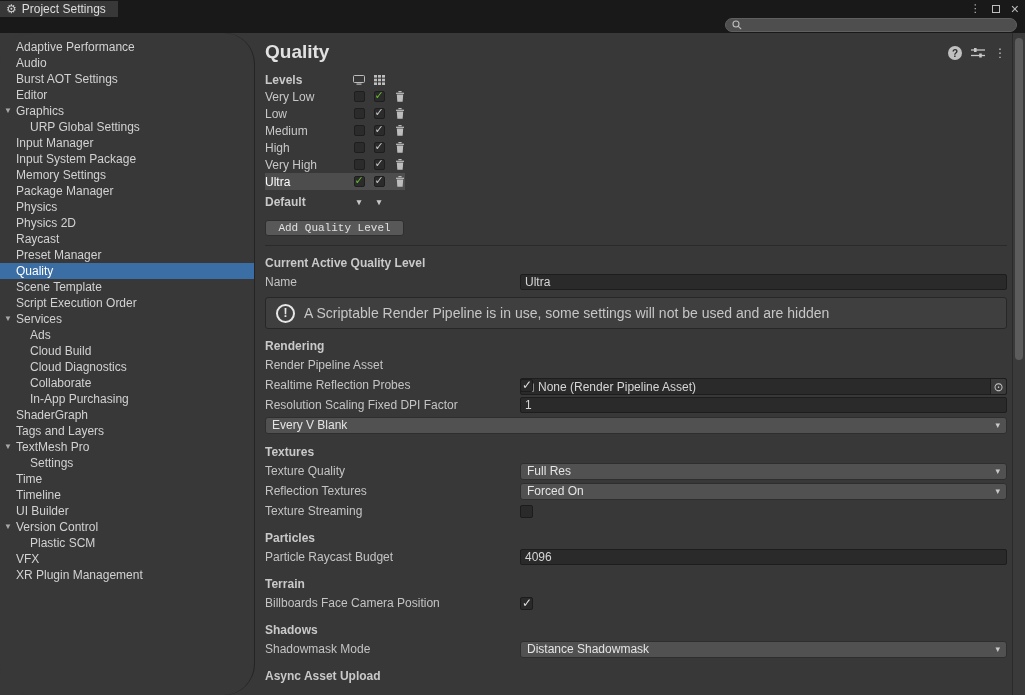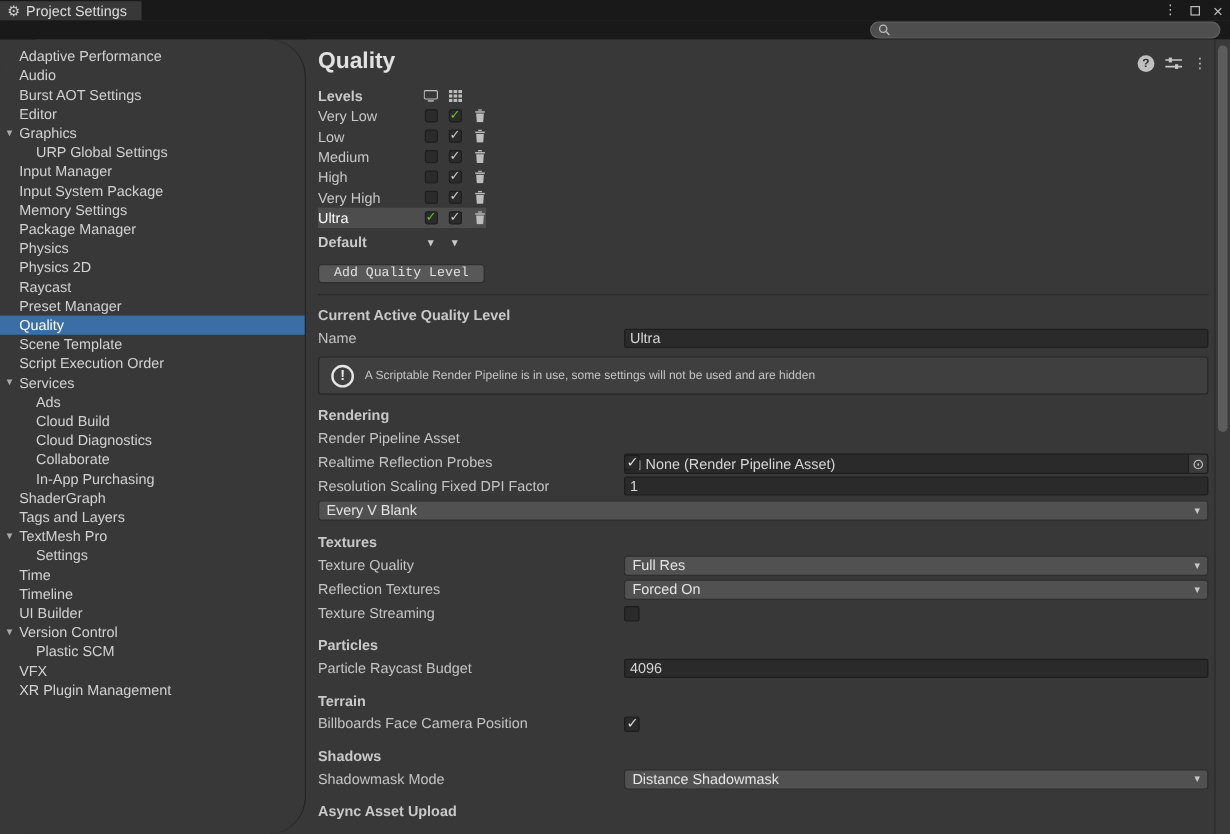--- a/index.html
+++ b/index.html
@@ -74,21 +74,21 @@
               display:flex; align-items:center; gap:4px; padding-left:4px; color:#d6d6d6; min-width:0;margin-top:43px; }
   .obj-picker { margin-left:auto; width:16px; height:15px; flex:none; display:flex; align-items:center; justify-content:center;
                 background:#3b3b3b; border-left:1px solid #1d1d1d; border-radius:0 2px 2px 0; font-size:12px; color:#c8c8c8; }
   .checkbox { width:13px; height:13px; background:#2a2a2a; border:1px solid #1c1c1c; border-radius:2px; position:relative; }
   .checkbox.checked::after { content:"✓"; position:absolute; left:1px; top:-2px; font-size:12px; color:#dcdcdc; }
   
   .helpbox { margin:5px 5px 8px 10px; min-height:32px; background:#3f3f3f; border:1px solid #272727; border-radius:3px;
              display:flex; align-items:center; gap:9px; padding:4px 10px; }
   .warn-icon { width:19px; height:19px; flex:none; border:2px solid #e6e6e6; border-radius:50%; color:#e6e6e6;
                font-weight:bold; font-size:12px; display:flex; align-items:center; justify-content:center; }
-  .info-text { font-size:10px; color:#c6c6c6; }
+  .info-text { font-size:14px; color:#c6c6c6; }
   
   .scrollbar { width:13px; flex:none; background:#3a3a3a; border-left:1px solid #2a2a2a; position:relative; }
   .scroll-thumb { position:absolute; left:2px; right:2px; top:5px; height:322px; background:#5c5c5c; border-radius:5px; }
 </style>
 </head>
 <body>
 
 <div class="window">
 
   <div class="titlebar">

